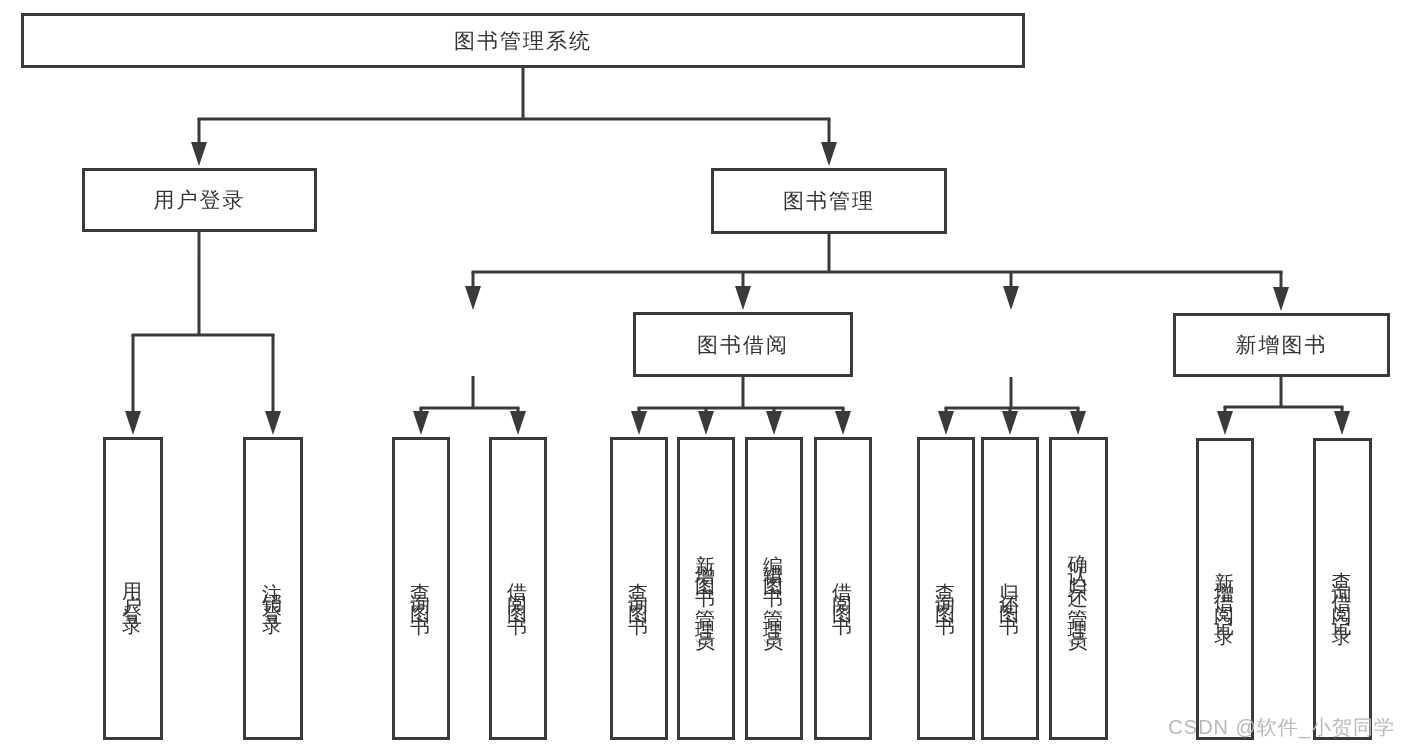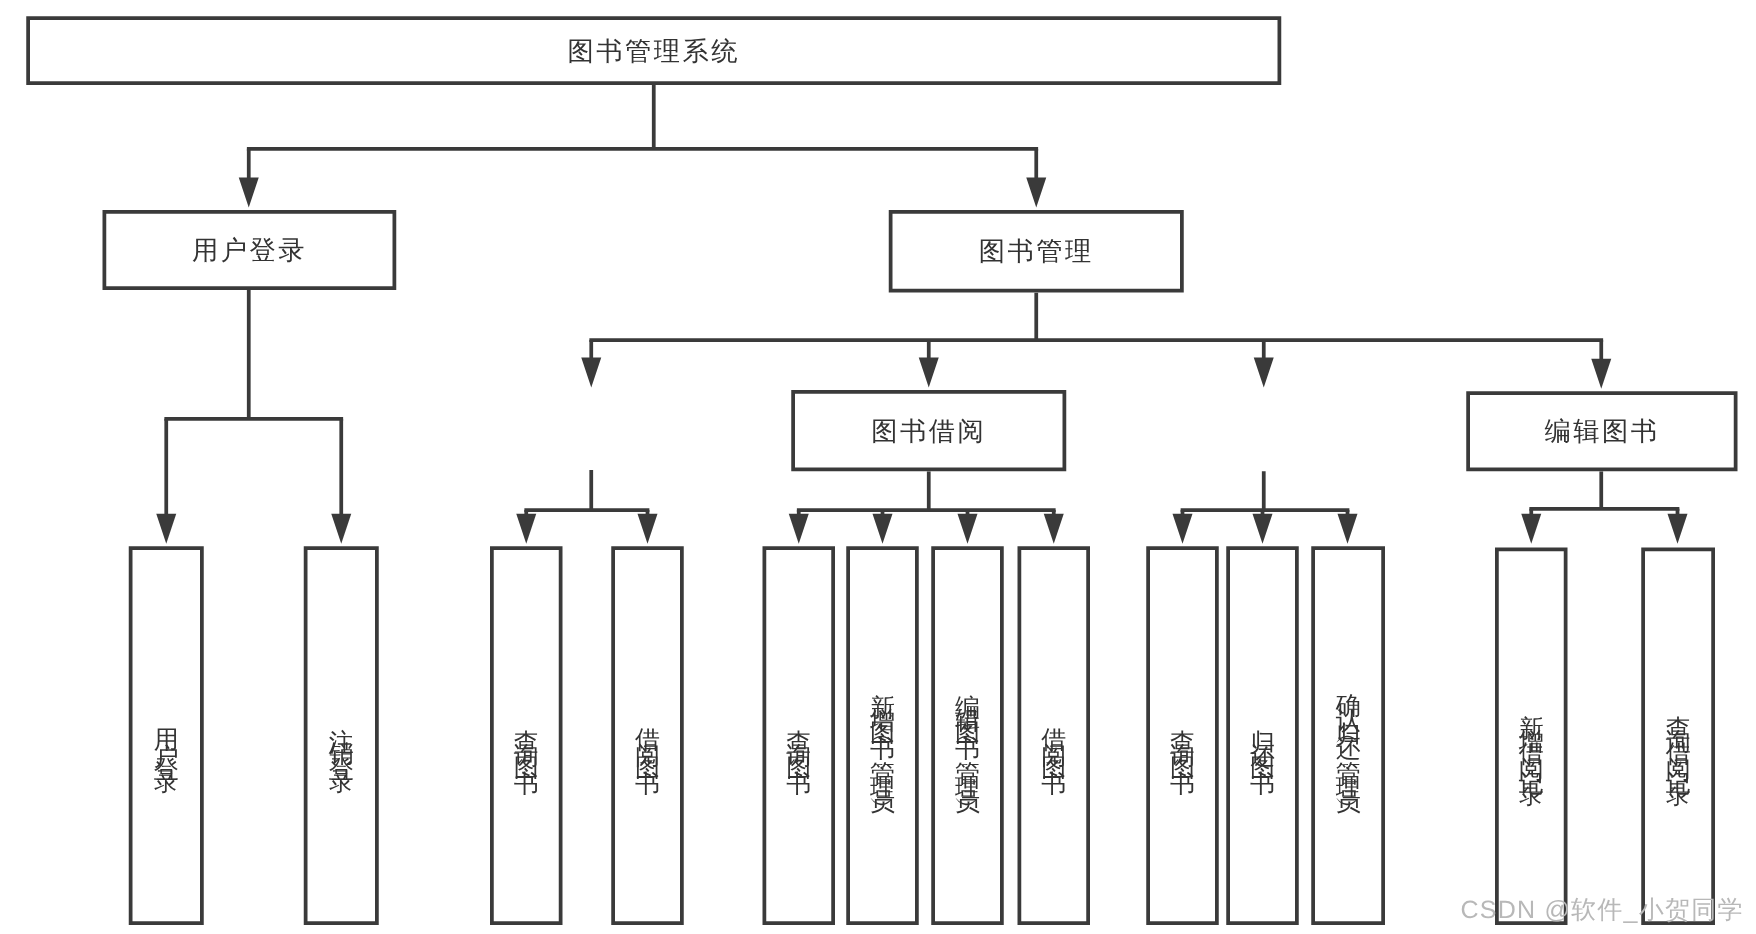--- a/index.html
+++ b/index.html
@@ -106,21 +106,21 @@
     <span>用户登录</span>
   </div>
   <div class="hbox" style="left:711px;top:168px;width:236px;height:66px">
     <span>图书管理</span>
   </div>
 
   <div class="hbox" style="left:633px;top:312px;width:220px;height:65px">
     <span>图书借阅</span>
   </div>
   <div class="hbox" style="left:1173px;top:313px;width:217px;height:64px">
-    <span>编辑图书</span>
+    <span>新增图书</span>
   </div>
 
   <div class="vbox" style="left:103px;top:437px;width:60px;height:303px">
     <span>用户登录</span>
   </div>
   <div class="vbox" style="left:243px;top:437px;width:60px;height:303px">
     <span>注销登录</span>
   </div>
 
   <div class="vbox" style="left:392px;top:437px;width:58px;height:303px">

